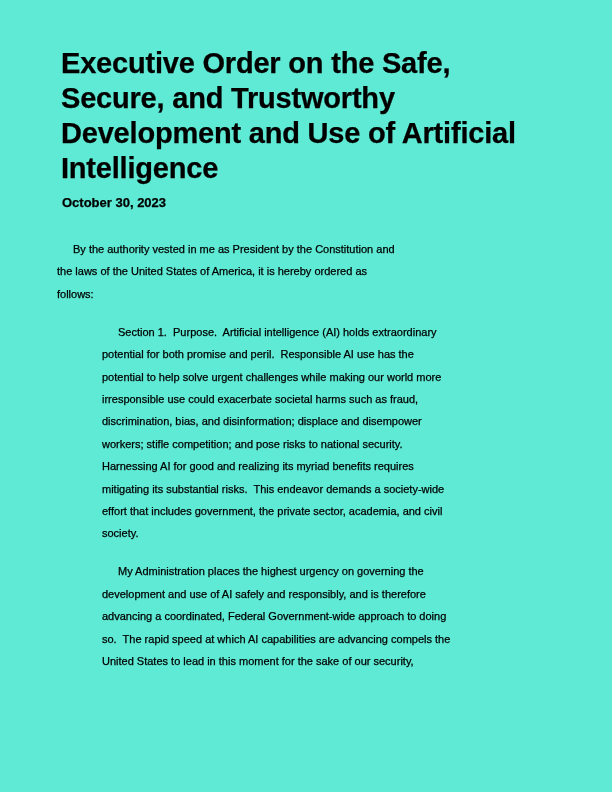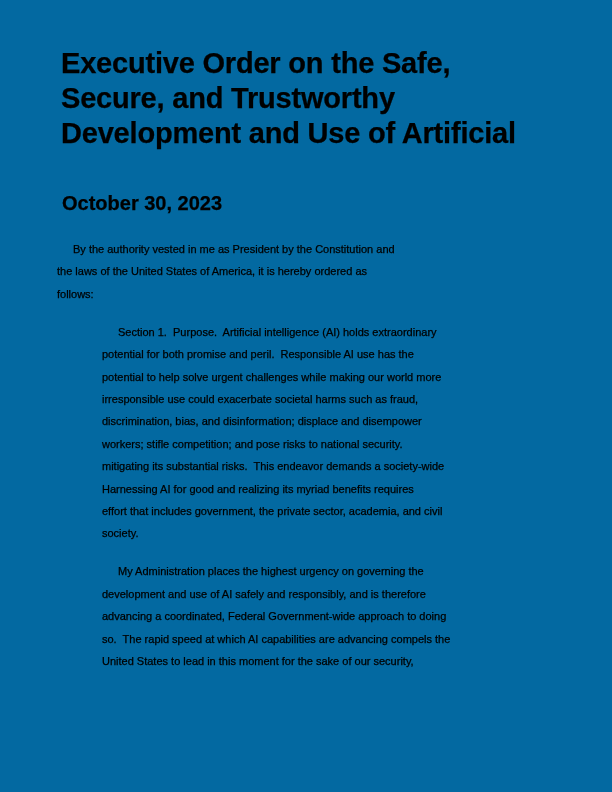--- a/index.html
+++ b/index.html
@@ -4,41 +4,41 @@
 <style>
   html, body {
     margin: 0;
     padding: 0;
     background: #ffffff;
   }
   .page {
     position: relative;
     width: 612px;
     height: 792px;
-    background: #0369a1;
+    background: #5eead4;
     color: #000000;
     font-family: "Liberation Sans", "DejaVu Sans", sans-serif;
     overflow: hidden;
     -webkit-text-stroke: 0.25px #000000;
   }
   .title {
     position: absolute;
     left: 61px;
     top: 46px;
     margin: 0;
     font-size: 29px;
     line-height: 35px;
     font-weight: 700;
     letter-spacing: -0.2px;
   }
   .date {
     position: absolute;
     left: 62px;
     top: 192px;
-    font-size: 20px;
+    font-size: 13px;
     line-height: 22px;
     font-weight: 700;
   }
   .body-text {
     position: absolute;
     left: 57px;
     top: 238px;
     width: 510px;
     font-size: 11px;
     line-height: 22.4px;
@@ -50,39 +50,40 @@
   .body-text .para .line:first-child { padding-left: 16px; }
 </style>
 </head>
 <body>
 
 <div class="page">
   <h1 class="title">
       <div class="line">Executive Order on the Safe,</div>
       <div class="line">Secure, and Trustworthy</div>
       <div class="line">Development and Use of Artificial</div>
+      <div class="line">Intelligence</div>
     </h1>
 
   <div class="date">October 30, 2023</div>
 
   <div class="body-text">
     <div class="para">
         <div class="line">By the authority vested in me as President by the Constitution and</div>
         <div class="line">the laws of the United States of America, it is hereby ordered as</div>
         <div class="line">follows:</div>
       </div>
     <div class="para">
         <div class="line">Section 1.  Purpose.  Artificial intelligence (AI) holds extraordinary</div>
         <div class="line">potential for both promise and peril.  Responsible AI use has the</div>
         <div class="line">potential to help solve urgent challenges while making our world more</div>
         <div class="line">irresponsible use could exacerbate societal harms such as fraud,</div>
         <div class="line">discrimination, bias, and disinformation; displace and disempower</div>
         <div class="line">workers; stifle competition; and pose risks to national security.</div>
+        <div class="line">Harnessing AI for good and realizing its myriad benefits requires</div>
         <div class="line">mitigating its substantial risks.  This endeavor demands a society-wide</div>
-        <div class="line">Harnessing AI for good and realizing its myriad benefits requires</div>
         <div class="line">effort that includes government, the private sector, academia, and civil</div>
         <div class="line">society.</div>
       </div>
     <div class="para">
         <div class="line">My Administration places the highest urgency on governing the</div>
         <div class="line">development and use of AI safely and responsibly, and is therefore</div>
         <div class="line">advancing a coordinated, Federal Government-wide approach to doing</div>
         <div class="line">so.  The rapid speed at which AI capabilities are advancing compels the</div>
         <div class="line">United States to lead in this moment for the sake of our security,</div>
       </div>

